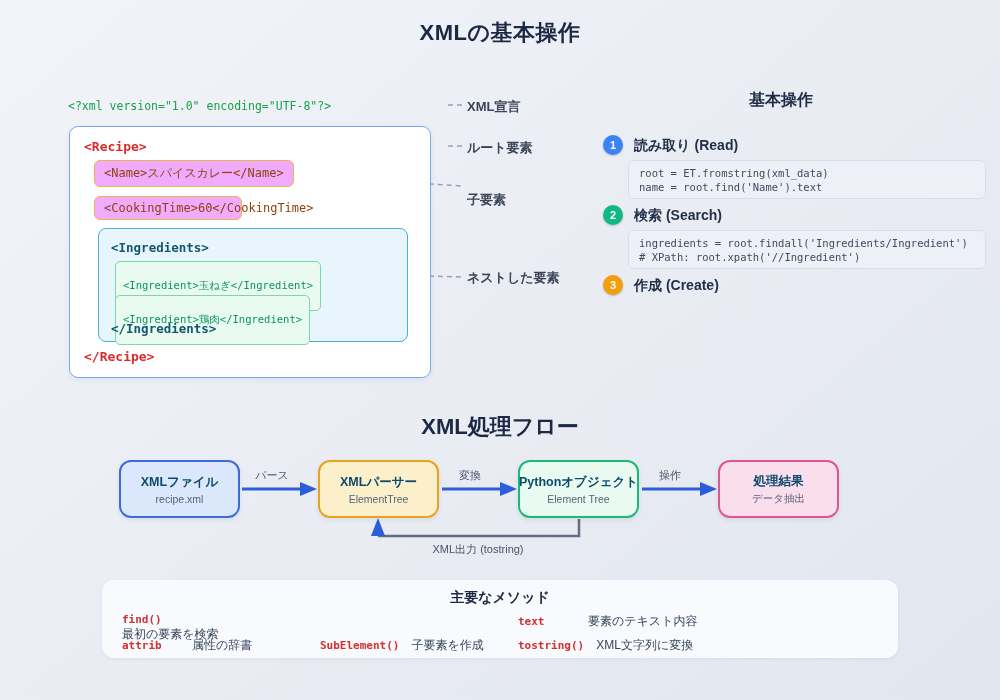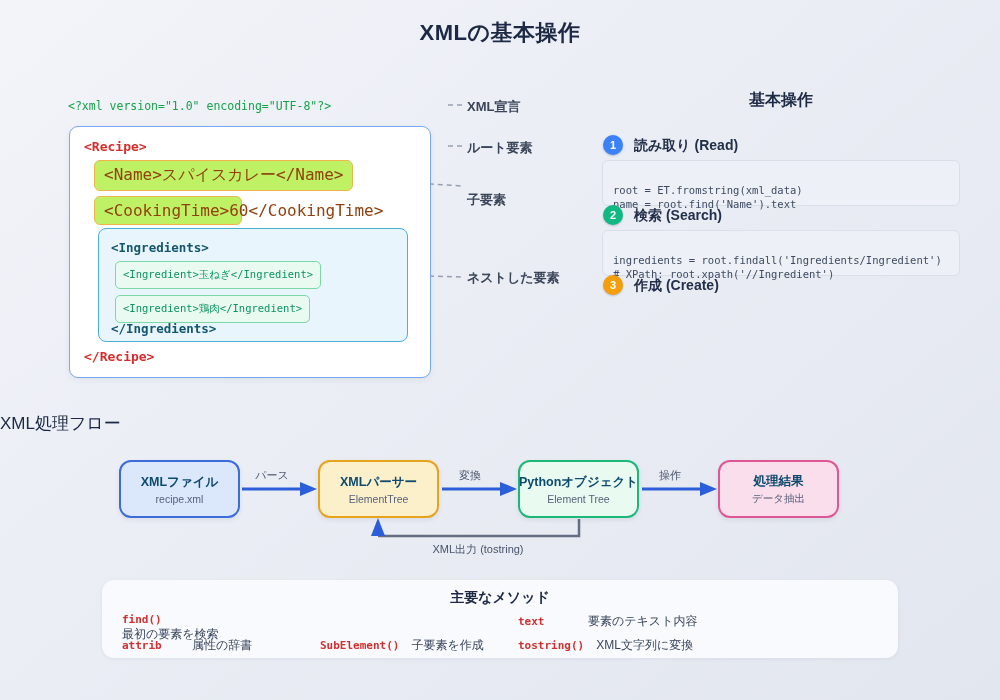--- a/index.html
+++ b/index.html
@@ -17,31 +17,31 @@
            font-size:22px; font-weight:bold; color:#1c2844; letter-spacing:.5px; }
 
   
   .xml-decl { position:absolute; left:68px; top:99px; font-size:11.5px; color:#16a34a; white-space:pre; }
   .recipe-box { position:absolute; left:69px; top:126px; width:362px; height:252px;
                 background:#ffffff; border:1.5px solid #79a8f2; border-radius:9px;
                 box-shadow:0 2px 6px rgba(30,50,90,.07); }
   .tag-red { position:absolute; color:#d92b2b; font-weight:bold; font-size:13px; white-space:pre; }
   .recipe-open  { left:14px; top:12px; }
   .recipe-close { left:14px; top:222px; }
-  .hl-amber { position:absolute; background:#bef264; border:1.5px solid #efb54b; border-radius:6px;
-              padding:4px 9px; font-size:16px; color:#92400e; white-space:nowrap; }
+  .hl-amber { position:absolute; background:#f0abfc; border:1.5px solid #efb54b; border-radius:6px;
+              padding:4px 9px; font-size:12px; color:#92400e; white-space:nowrap; }
   .name-box    { left:24px; top:33px; }
   .cooking-box { left:24px; top:69px; width:148px; overflow:visible; }
   .ingredients-box { position:absolute; left:28px; top:101px; width:310px; height:114px;
                      background:#e9f5fc; border:1.5px solid #47b0d6; border-radius:8px; }
   .tag-teal { position:absolute; color:#14566e; font-weight:bold; font-size:12.5px; white-space:pre; }
   .ing-open  { left:12px; top:11px; }
   .ing-close { left:12px; top:92px; }
   .hl-green { position:absolute; background:#e9faf1; border:1.5px solid #7cd9a6; border-radius:5px;
-              padding:6px 7px; font-size:10.5px; color:#0a9460; white-space:nowrap; }
+              padding:17px 7px; font-size:10.5px; color:#0a9460; white-space:nowrap; }
   .ing1 { left:16px; top:32px; }
   .ing2 { left:16px; top:66px; }
 
   
   .anno { position:absolute; left:467px; font-size:13px; font-weight:bold; color:#3b4558; white-space:nowrap; }
   .anno-decl   { top:98px; }
   .anno-root   { top:139px; }
   .anno-child  { top:179px;margin-top:12px; }
   .anno-nested { top:269px; }
 
@@ -50,29 +50,29 @@
                font-size:16px; font-weight:bold; color:#1c2844; }
   .step-badge { position:absolute; left:603px; width:20px; height:20px; border-radius:50%;
                 color:#ffffff; font-size:11px; font-weight:bold;
                 display:flex; align-items:center; justify-content:center;
                 box-shadow:0 1px 2px rgba(20,40,80,.25); }
   .badge-1 { top:135px; background:#3b82f6; }
   .badge-2 { top:205px; background:#10b981; }
   .badge-3 { top:275px; background:#f59e0b; }
   .step-label { position:absolute; left:634px; font-size:14px; font-weight:bold; color:#222f49; white-space:nowrap; }
   .label-1 { top:137px; } .label-2 { top:207px; } .label-3 { top:277px; }
-  .code-box { position:absolute; left:602px; width:358px; height:39px;
+  .code-box { position:absolute; left:628px; width:358px; height:39px;
               background:#edf0f6; border:1px solid #d9dfe9; border-radius:6px;
-              padding:22px 10px; font-size:10.5px; line-height:14px; color:#3d4a61; }
+              padding:5px 10px; font-size:10.5px; line-height:14px; color:#3d4a61; }
   .cbox-1 { top:160px; } .cbox-2 { top:230px; } .cbox-3 { top:300px; }
   .code-line { font-family:"DejaVu Sans Mono", monospace; white-space:pre; }
 
   
-  .flow-title { position:absolute; top:412px; left:0; width:100%; 
-                font-size:17px; font-weight:normal; color:#1c2844; }
+  .flow-title { position:absolute; top:412px; left:0; width:100%; text-align:center;
+                font-size:22px; font-weight:bold; color:#1c2844; }
   .fnode { position:absolute; top:460px; width:121px; height:58px; border-radius:12px;
            border:2.5px solid; display:flex; flex-direction:column; align-items:center;
            justify-content:center; gap:2px; box-shadow:0 2px 5px rgba(25,40,80,.08); }
   .fn1 { left:119px; background:#dbe7fb; border-color:#3b6cd9; }
   .fn2 { left:318px; background:#fcf0cb; border-color:#e8a31c; }
   .fn3 { left:518px; background:#e9fbf1; border-color:#1cb877; }
   .fn4 { left:718px; background:#fbdeec; border-color:#df5694; }
   .fnode .t { font-size:12.5px; font-weight:bold; color:#0c4a6e; white-space:nowrap; }
   .fnode .s { font-size:10.5px; color:#56627a; white-space:nowrap; }
   .flow-arrow-label { position:absolute; top:468px; transform:translateX(-50%);

